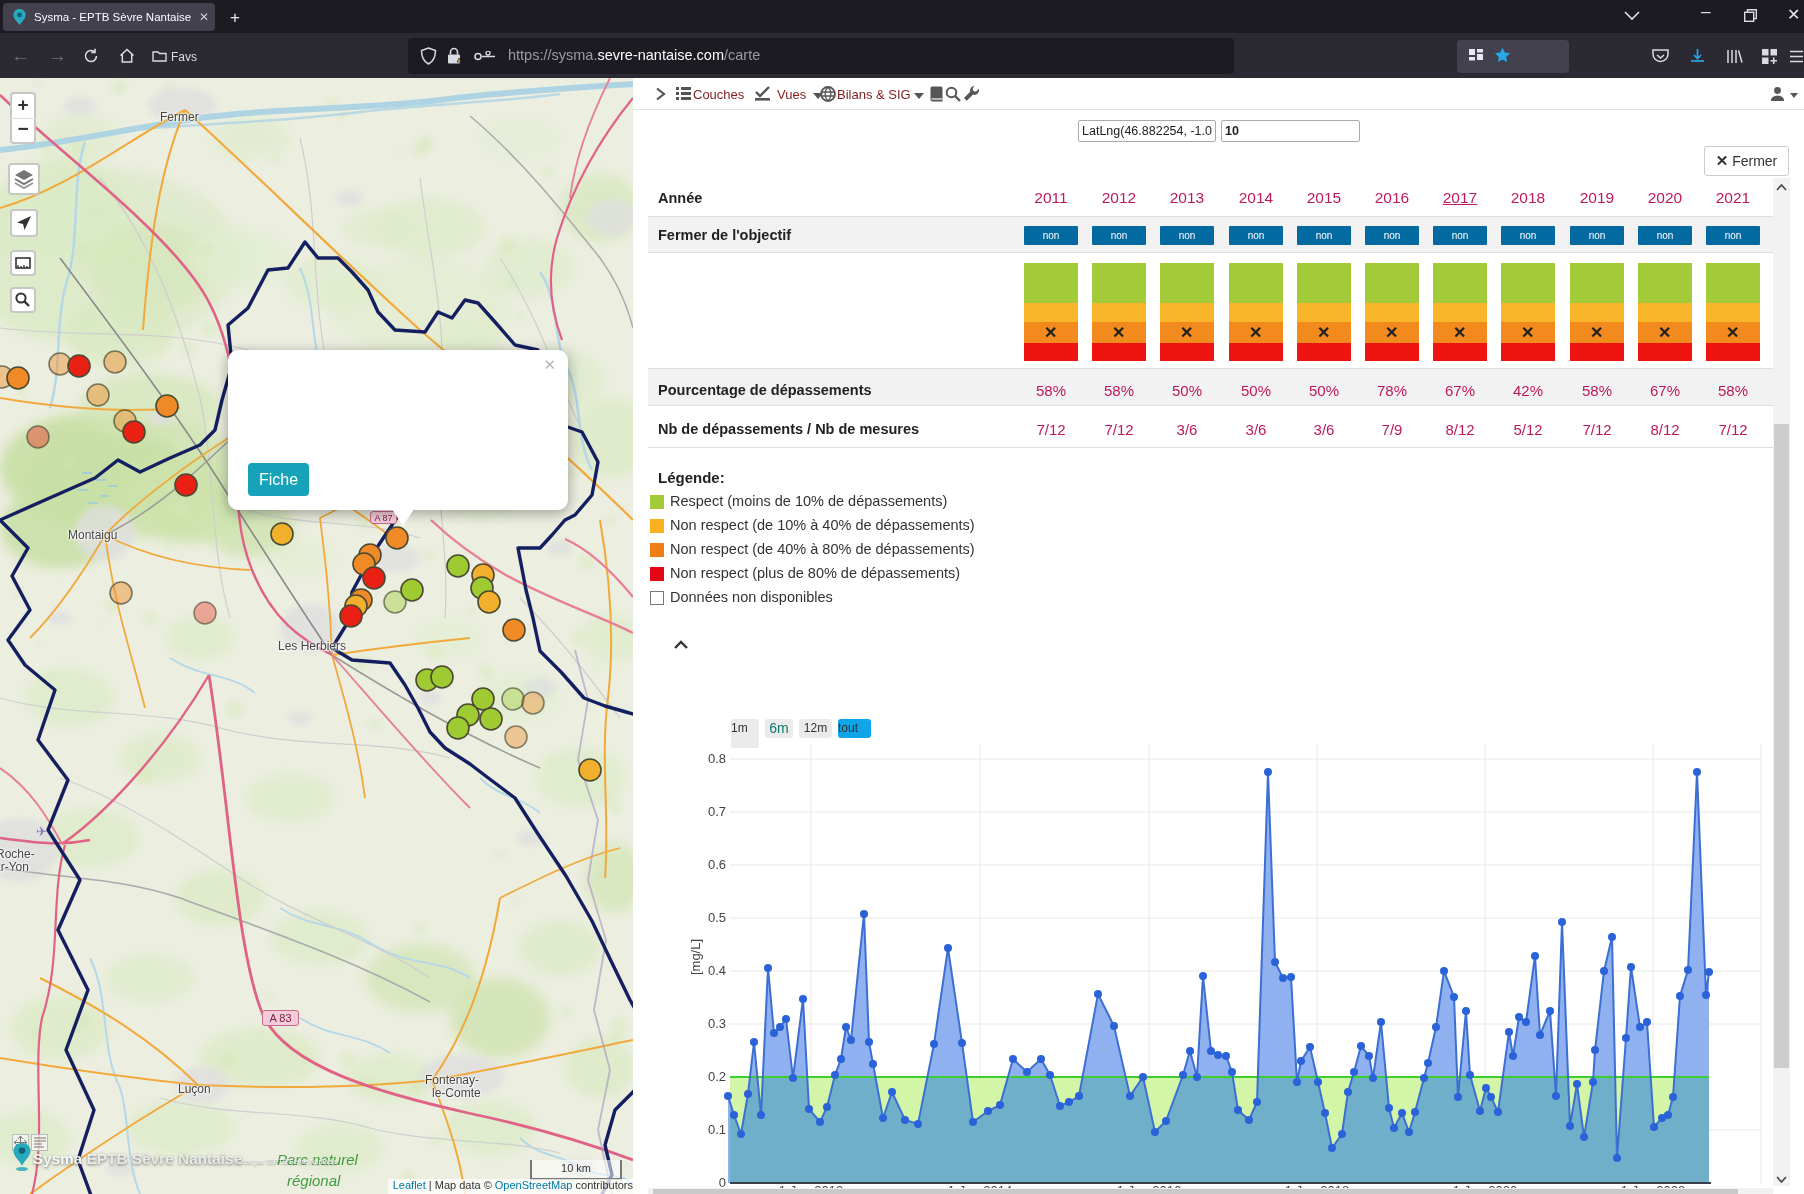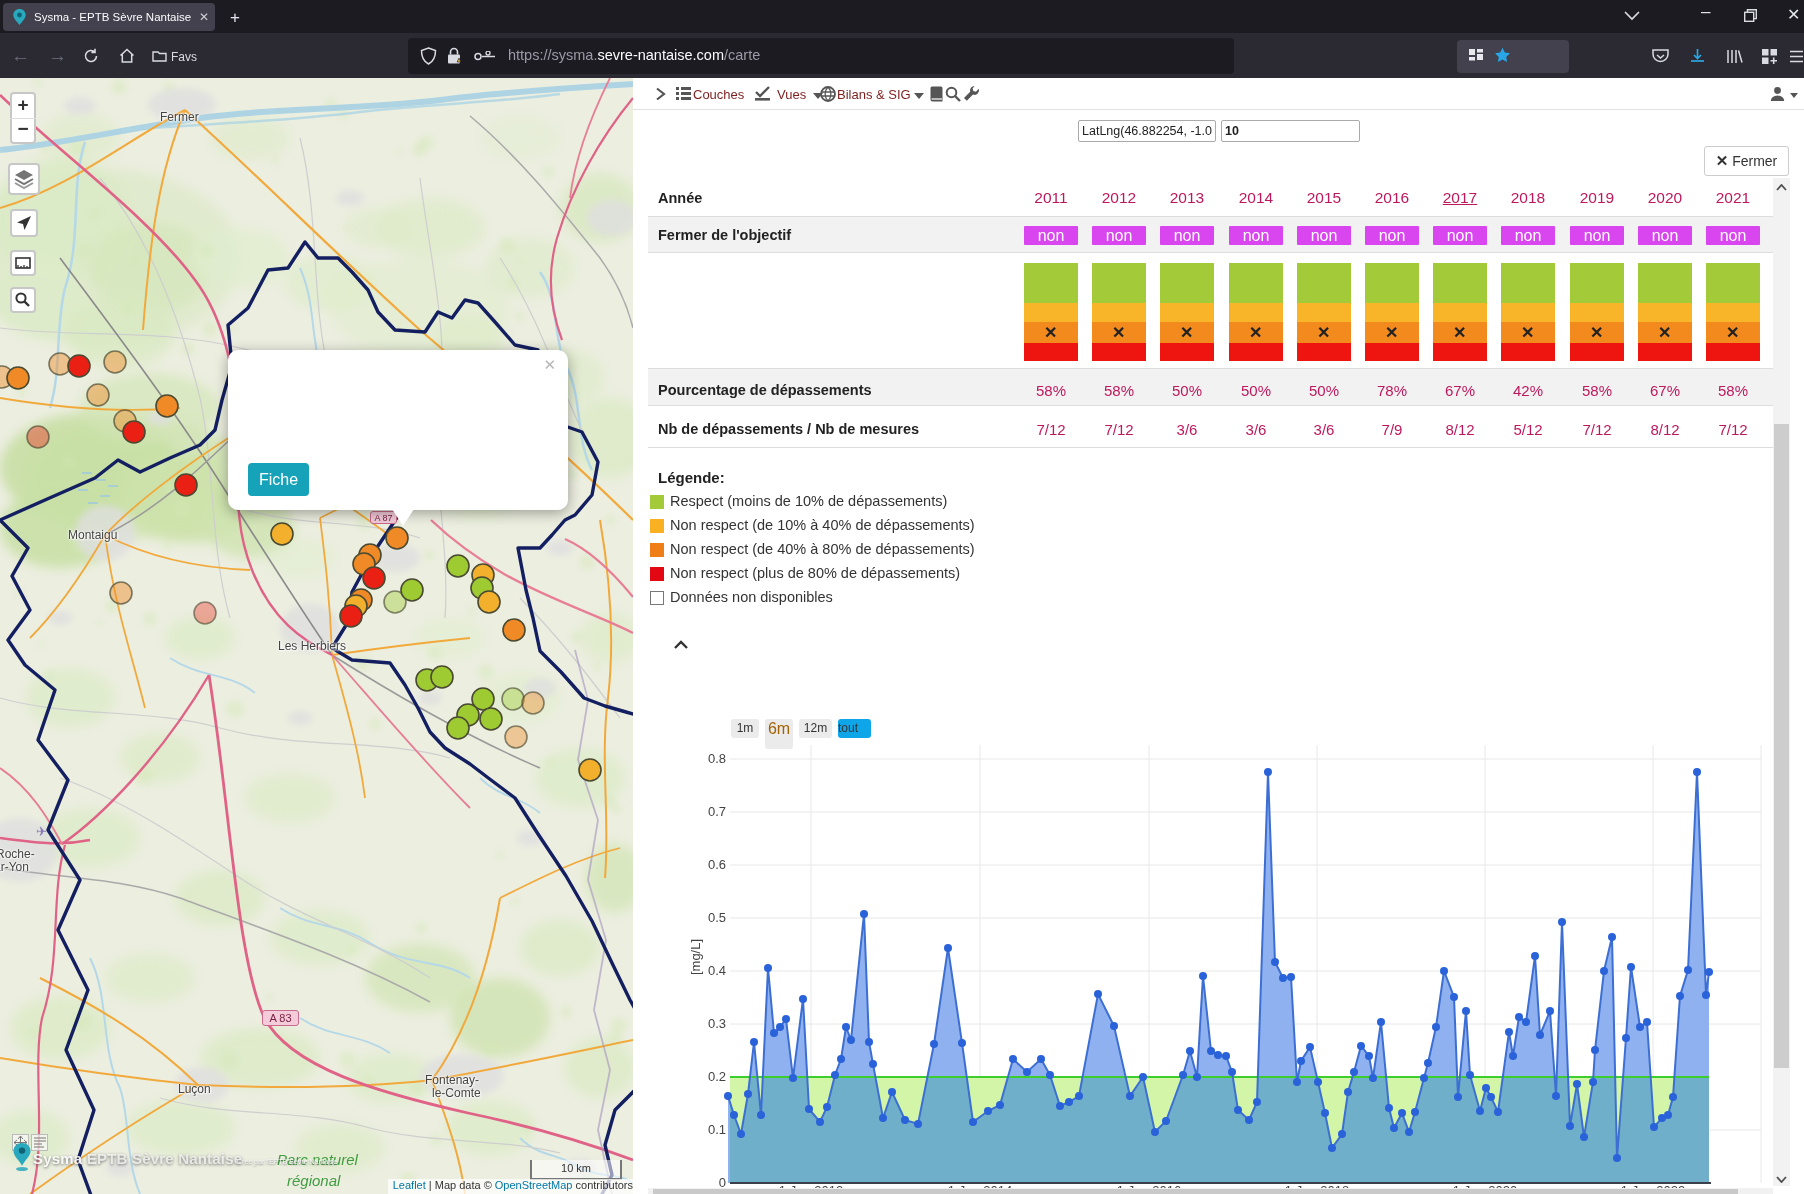--- a/index.html
+++ b/index.html
@@ -13,21 +13,21 @@
 .nicon{position:absolute;color:#dadae2;}
 
 #apptoolbar{position:absolute;left:633px;top:78px;width:1171px;height:32px;background:#fff;border-bottom:1px solid #e2e2e2;color:#555;font-size:14px;}
 .tbtxt{position:absolute;top:87px;color:#7f1d1d;font-size:13px;}
 input.fld{position:absolute;height:22px;border:1px solid #aaa;border-radius:2px;font-size:12.5px;color:#222;padding:0 3px;font-family:"Liberation Sans",sans-serif;background:#fff;}
 #fermer{position:absolute;left:1704px;top:146px;width:85px;height:30px;background:#fff;border:1px solid #ccc;border-radius:3px;font-size:14px;color:#333;text-align:center;line-height:28px;}
 
 .trow{position:absolute;left:648px;width:1125px;}
 .tlabel{position:absolute;left:10px;font-weight:bold;color:#222;font-size:14.5px;}
 .cellv{position:absolute;font-size:15px;color:#be185d;text-align:center;width:68px;}
-.badge{position:absolute;width:54px;height:19px;background:#d946ef;color:#fff;font-size:16px;text-align:center;line-height:19px;border-radius:1px;}
+.badge{position:absolute;width:54px;height:19px;background:#0369a1;color:#fff;font-size:10px;text-align:center;line-height:19px;border-radius:1px;}
 
 .legsq{position:absolute;width:14px;height:14px;}
 .legtx{position:absolute;font-size:14.5px;color:#333;}
 
 #vsb{position:absolute;left:1773px;top:178px;width:17px;height:1008px;background:#f2f2f2;}
 #vsbthumb{position:absolute;left:1774px;top:424px;width:15px;height:644px;background:#cdcdcd;}
 #hsb{position:absolute;left:648px;top:1188px;width:1125px;height:6px;background:#f1f1f1;}
 #hsbthumb{position:absolute;left:653px;top:1189px;width:1085px;height:5px;background:#c9c9c9;}
 
 .mapctl{position:absolute;background:#fff;border:2px solid rgba(0,0,0,0.22);border-radius:4px;}
@@ -633,22 +633,22 @@
 <div class="legsq" style="left:650px;top:543px;background:#f07e16;"></div>
 <div class="legtx" style="left:670px;top:541px;">Non respect (de 40% à 80% de dépassements)</div>
 <div class="legsq" style="left:650px;top:567px;background:#e30613;"></div>
 <div class="legtx" style="left:670px;top:565px;">Non respect (plus de 80% de dépassements)</div>
 <div class="legsq" style="left:650px;top:591px;background:#fff;border:1px solid #777;"></div>
 <div class="legtx" style="left:670px;top:589px;">Données non disponibles</div>
 <svg class="abs" style="left:674px;top:640px" width="14" height="9" viewBox="0 0 14 9">
       <path d="M1 8 L7 2 L13 8" stroke="#333" stroke-width="2.4" fill="none"></path>
     </svg>
 
-<div class="abs" style="left:731px;top:719px;width:28px;height:19px;background:#ebebeb;border-radius:3px;font-size:12px;color:#333;text-align:center;line-height:19px;">1m</div>
-<div class="abs" style="left:765px;top:719px;width:28px;height:30px;background:#ebebeb;border-radius:3px;font-size:16px;color:#a16207;text-align:center;line-height:19px;">6m</div>
+<div class="abs" style="left:731px;top:719px;width:28px;height:29px;background:#ebebeb;border-radius:3px;font-size:12px;color:#333;line-height:19px;">1m</div>
+<div class="abs" style="left:765px;top:719px;width:28px;height:19px;background:#ebebeb;border-radius:3px;font-size:14px;color:#0f766e;text-align:center;line-height:19px;">6m</div>
 <div class="abs" style="left:799px;top:719px;width:33px;height:19px;background:#ebebeb;border-radius:3px;font-size:12px;color:#333;text-align:center;line-height:19px;">12m</div>
 <div class="abs" style="left:838px;top:719px;width:33px;height:19px;background:#0ea5e9;border-radius:3px;font-size:12px;color:#333;text-align:left;line-height:19px;">tout</div>
 <svg class="abs" style="left:648px;top:660px" width="1142" height="540" viewBox="0 0 1142 540">
 <line x1="163" y1="85" x2="163" y2="523" stroke="#e8e8e8" stroke-width="1"></line>
       <line x1="332" y1="85" x2="332" y2="523" stroke="#e8e8e8" stroke-width="1"></line>
       <line x1="501" y1="85" x2="501" y2="523" stroke="#e8e8e8" stroke-width="1"></line>
       <line x1="669" y1="85" x2="669" y2="523" stroke="#e8e8e8" stroke-width="1"></line>
       <line x1="837" y1="85" x2="837" y2="523" stroke="#e8e8e8" stroke-width="1"></line>
       <line x1="1005" y1="85" x2="1005" y2="523" stroke="#e8e8e8" stroke-width="1"></line>
       <line x1="1113" y1="85" x2="1113" y2="523" stroke="#e8e8e8" stroke-width="1"></line>

